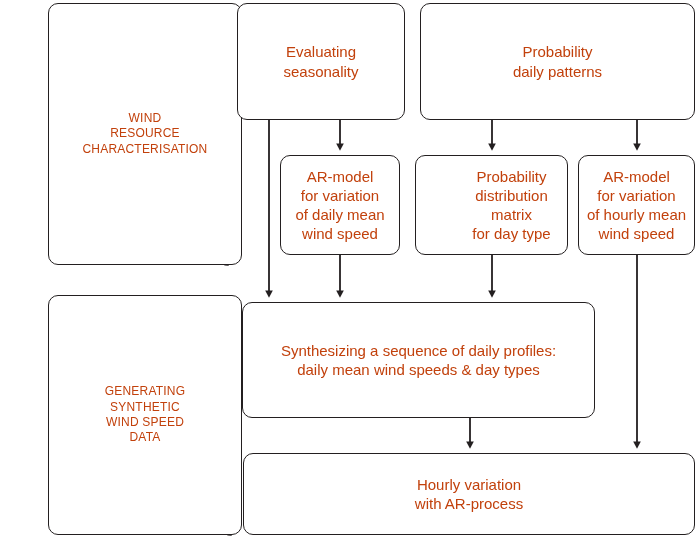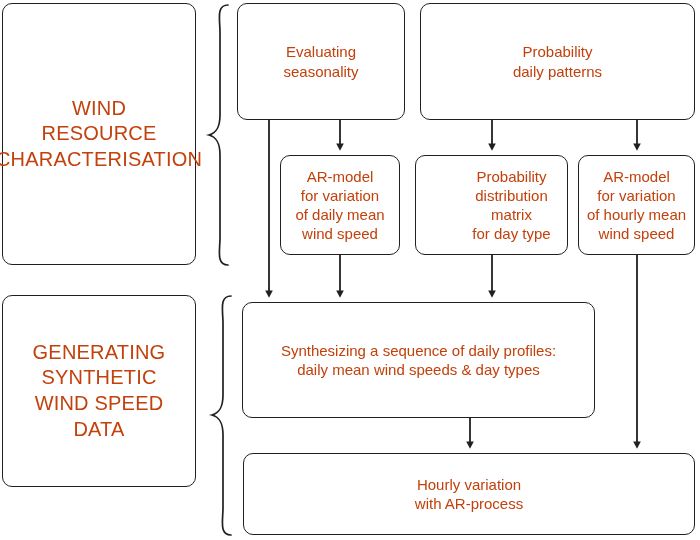--- a/index.html
+++ b/index.html
@@ -29,22 +29,23 @@
     text-align: center;
     color: #c2410c;
     z-index: 2;
   }
   .node .txt {
     line-height: 1.28;
     white-space: pre-line;
     padding: 0 6px;
   }
   .stage {
-    font-size: 20px;
+    font-size: 12px;
     letter-spacing: 0.2px;
+    margin-left: 46px;
   }
   .proc {
     font-size: 15px;
   }
   .svg-layer {
     position: absolute;
     left: 0;
     top: 0;
     width: 700px;
     height: 540px;
@@ -116,21 +117,21 @@
                C223,520 219,535 231,535" fill="none" stroke="#231f20" stroke-width="1.7" stroke-linecap="round"></path>
     </g>
   </svg>
 
   <div class="node stage" style="left:2px; top:3px; width:194px; height:262px;">
     <span class="txt">WIND
 RESOURCE
 CHARACTERISATION</span>
   </div>
 
-  <div class="node stage" style="left:2px; top:295px; width:194px; height:192px;">
+  <div class="node stage" style="left:2px; top:295px; width:194px; height:240px;">
     <span class="txt">GENERATING
 SYNTHETIC
 WIND SPEED
 DATA</span>
   </div>
 
   <div class="node proc" style="left:237px; top:3px; width:168px; height:117px;">
     <span class="txt">Evaluating
 seasonality</span>
   </div>

